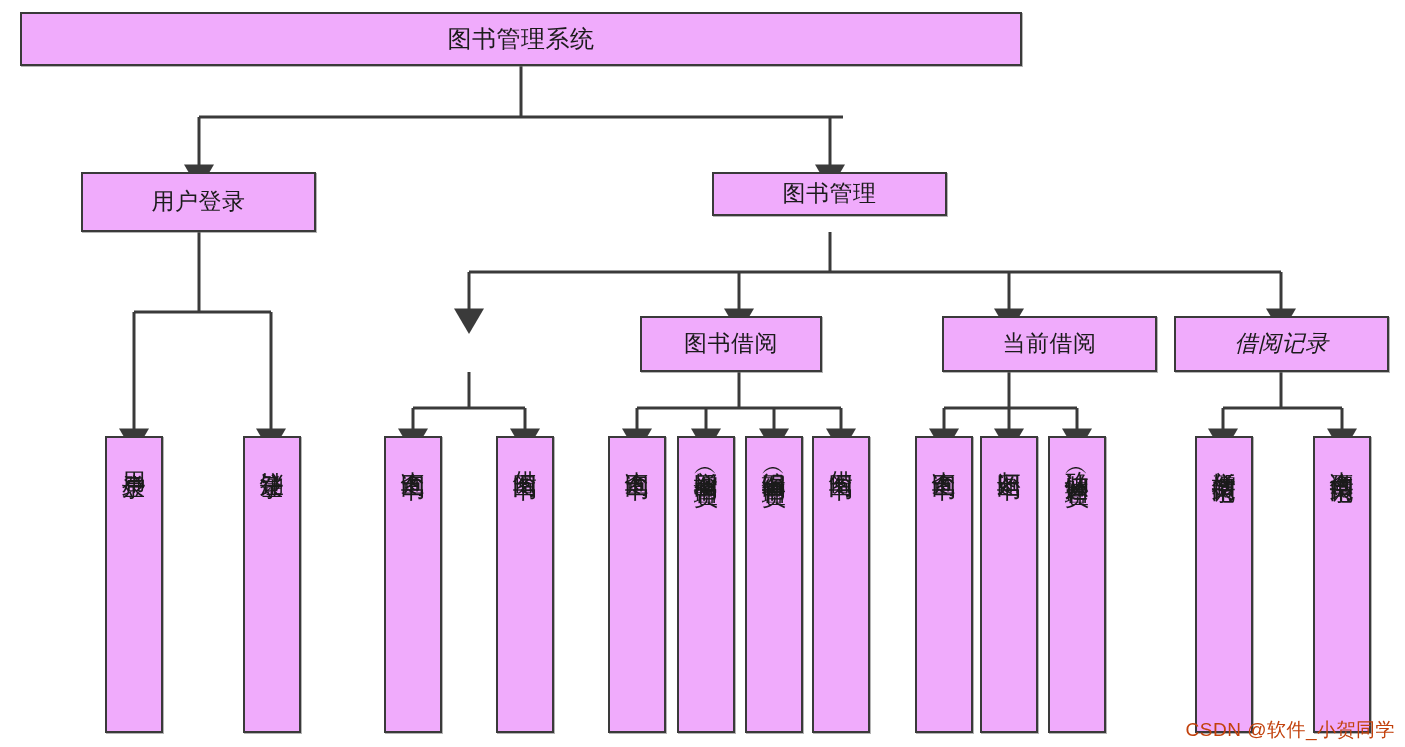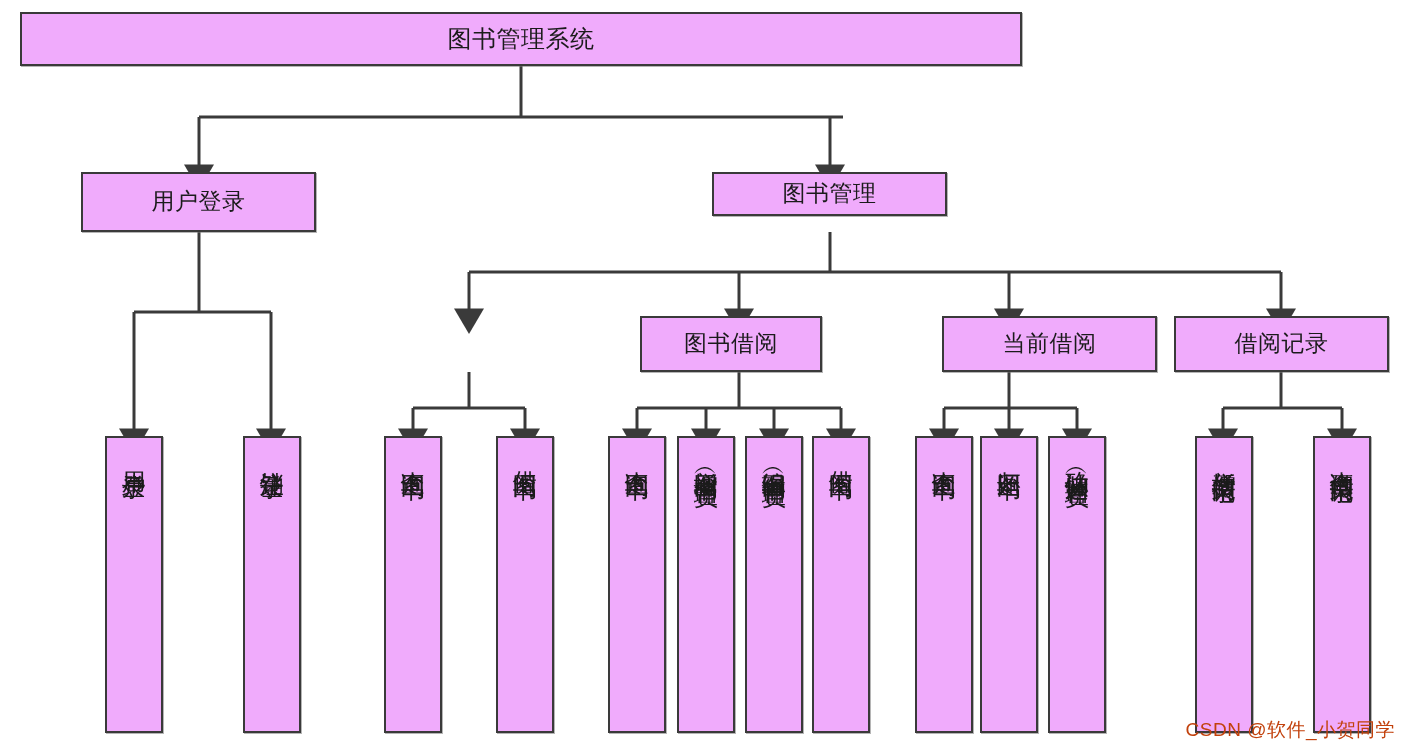--- a/index.html
+++ b/index.html
@@ -134,21 +134,21 @@
   <div class="node horiz" style="left:712px; top:172px; width:235px; height:44px;">
     <span>图书管理</span>
   </div>
 
   <div class="node horiz" style="left:632px; top:316px; width:182px; height:56px;margin-left:8px;">
     <span>图书借阅</span>
   </div>
   <div class="node horiz" style="left:902px; top:316px; width:215px; height:56px;margin-left:40px;">
     <span>当前借阅</span>
   </div>
-  <div class="node horiz" style="left:1174px; top:316px; width:215px; height:56px;">
+  <div class="node horiz" style="left:1174px; top:316px; width:215px; height:56px;font-style:italic;">
     <span>借阅记录</span>
   </div>
 
   <div class="node leaf" style="left:105px; top:436px; width:58px; height:297px;">
     <span class="vtext">用户登录</span>
   </div>
   <div class="node leaf" style="left:243px; top:436px; width:58px; height:297px;">
     <span class="vtext">注销登录</span>
   </div>
 

